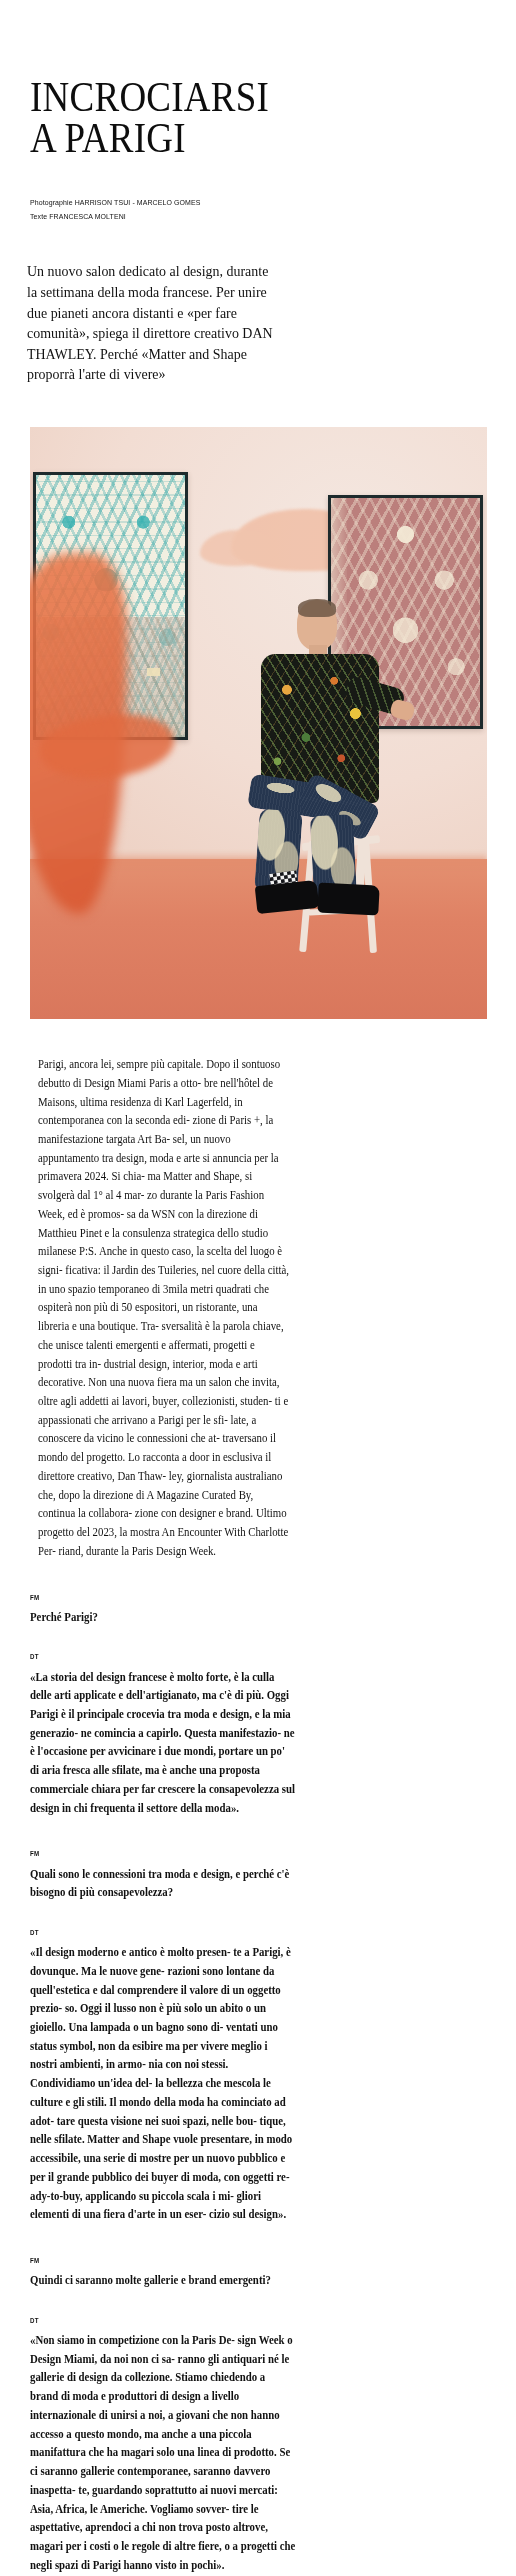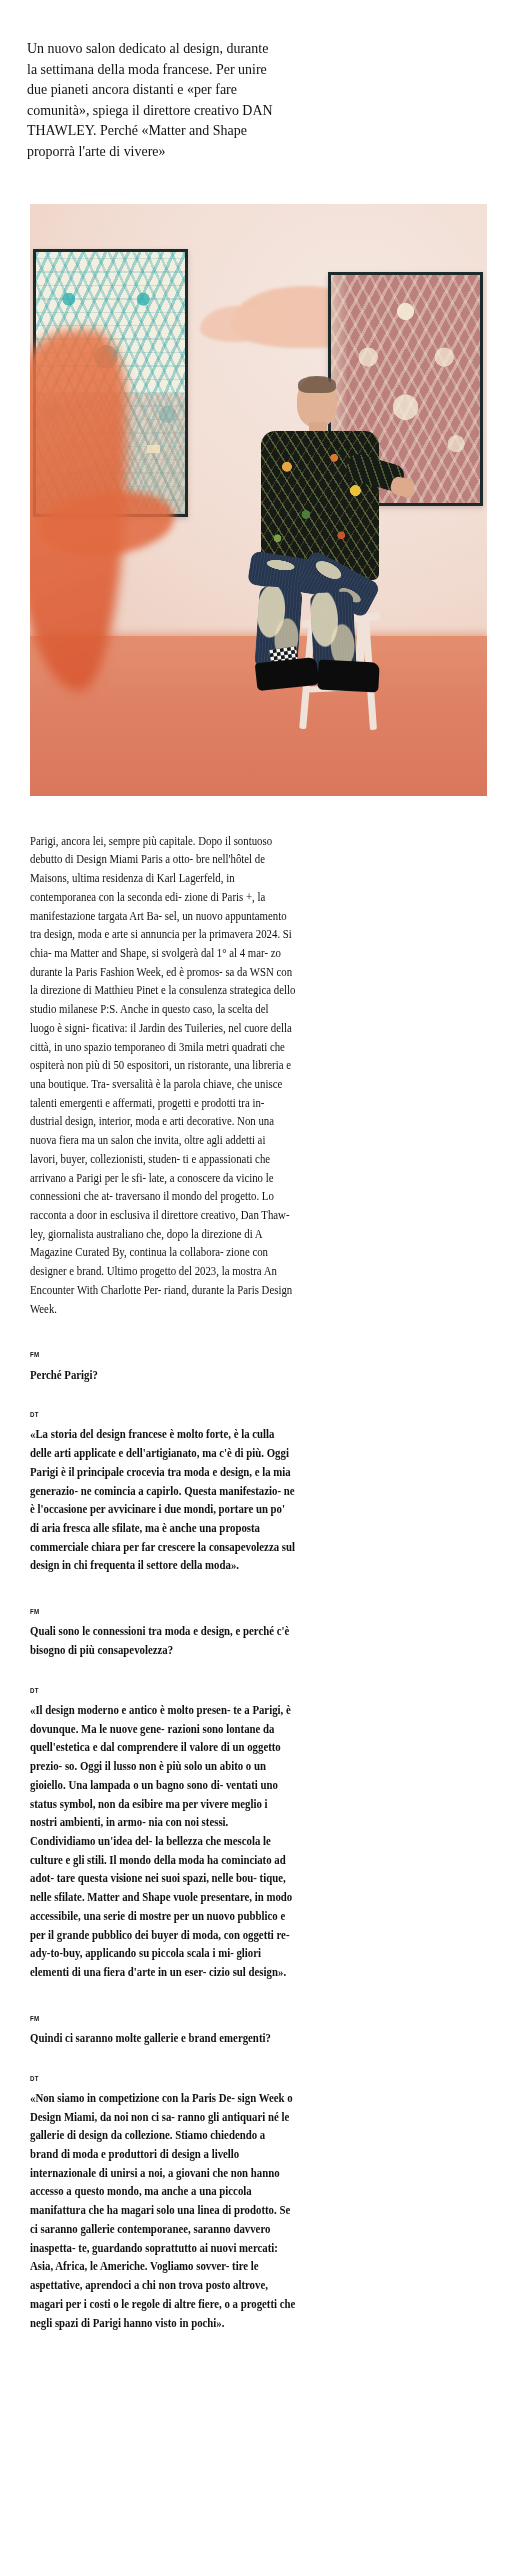--- a/index.html
+++ b/index.html
@@ -246,21 +246,21 @@
   .boot.b2 { left: 72px; bottom: -4.1px; width: 61px; height: 30px; transform: rotate(3deg); }
   .sock {
     position:absolute; left: 24px; bottom: 24px; width: 27px; height: 14.4px;
     background:
       repeating-conic-gradient(#15161a 0% 25%, #efefef 0% 50%) 0 0/7.2px 7.2px;
     transform: rotate(-8deg);
   }
 
   
   .body-col {
-    padding: 0 30px;
+    padding: 0 38px;
     margin-top: 36px;
     max-width: 355px;
   }
   .body-col p {
     font-family: "Liberation Serif", "DejaVu Serif", serif;
     font-size: 12px;
     line-height: 1.56;
     color: #111111;
     margin: 0;
     transform: scaleX(0.9);
@@ -289,20 +289,28 @@
     transform: scaleX(0.9);
     transform-origin: left top;
   }
   .q-gap { margin-top: 27px; }
 </style>
 </head>
 <body>
 
 <div class="page">
 
+  <div class="title-block">
+    <h1 class="headline">INCROCIARSI
+A PARIGI</h1>
+    <div class="byline">
+      <div>Photographie HARRISON TSUI - MARCELO GOMES</div>
+      <div>Texte FRANCESCA MOLTENI</div>
+    </div>
+  </div>
 
   <div class="deck">Un nuovo salon dedicato al design, durante la settimana della moda francese. Per unire due pianeti ancora distanti e «per fare comunità», spiega il direttore creativo DAN THAWLEY. Perché «Matter and Shape proporrà l'arte di vivere»</div>
 
   <div class="hero-wrap">
     <div class="hero">
       <div class="wall"></div>
       <div class="cloud"></div>
 
       <div class="frame left">
         <div class="textile teal"></div>

